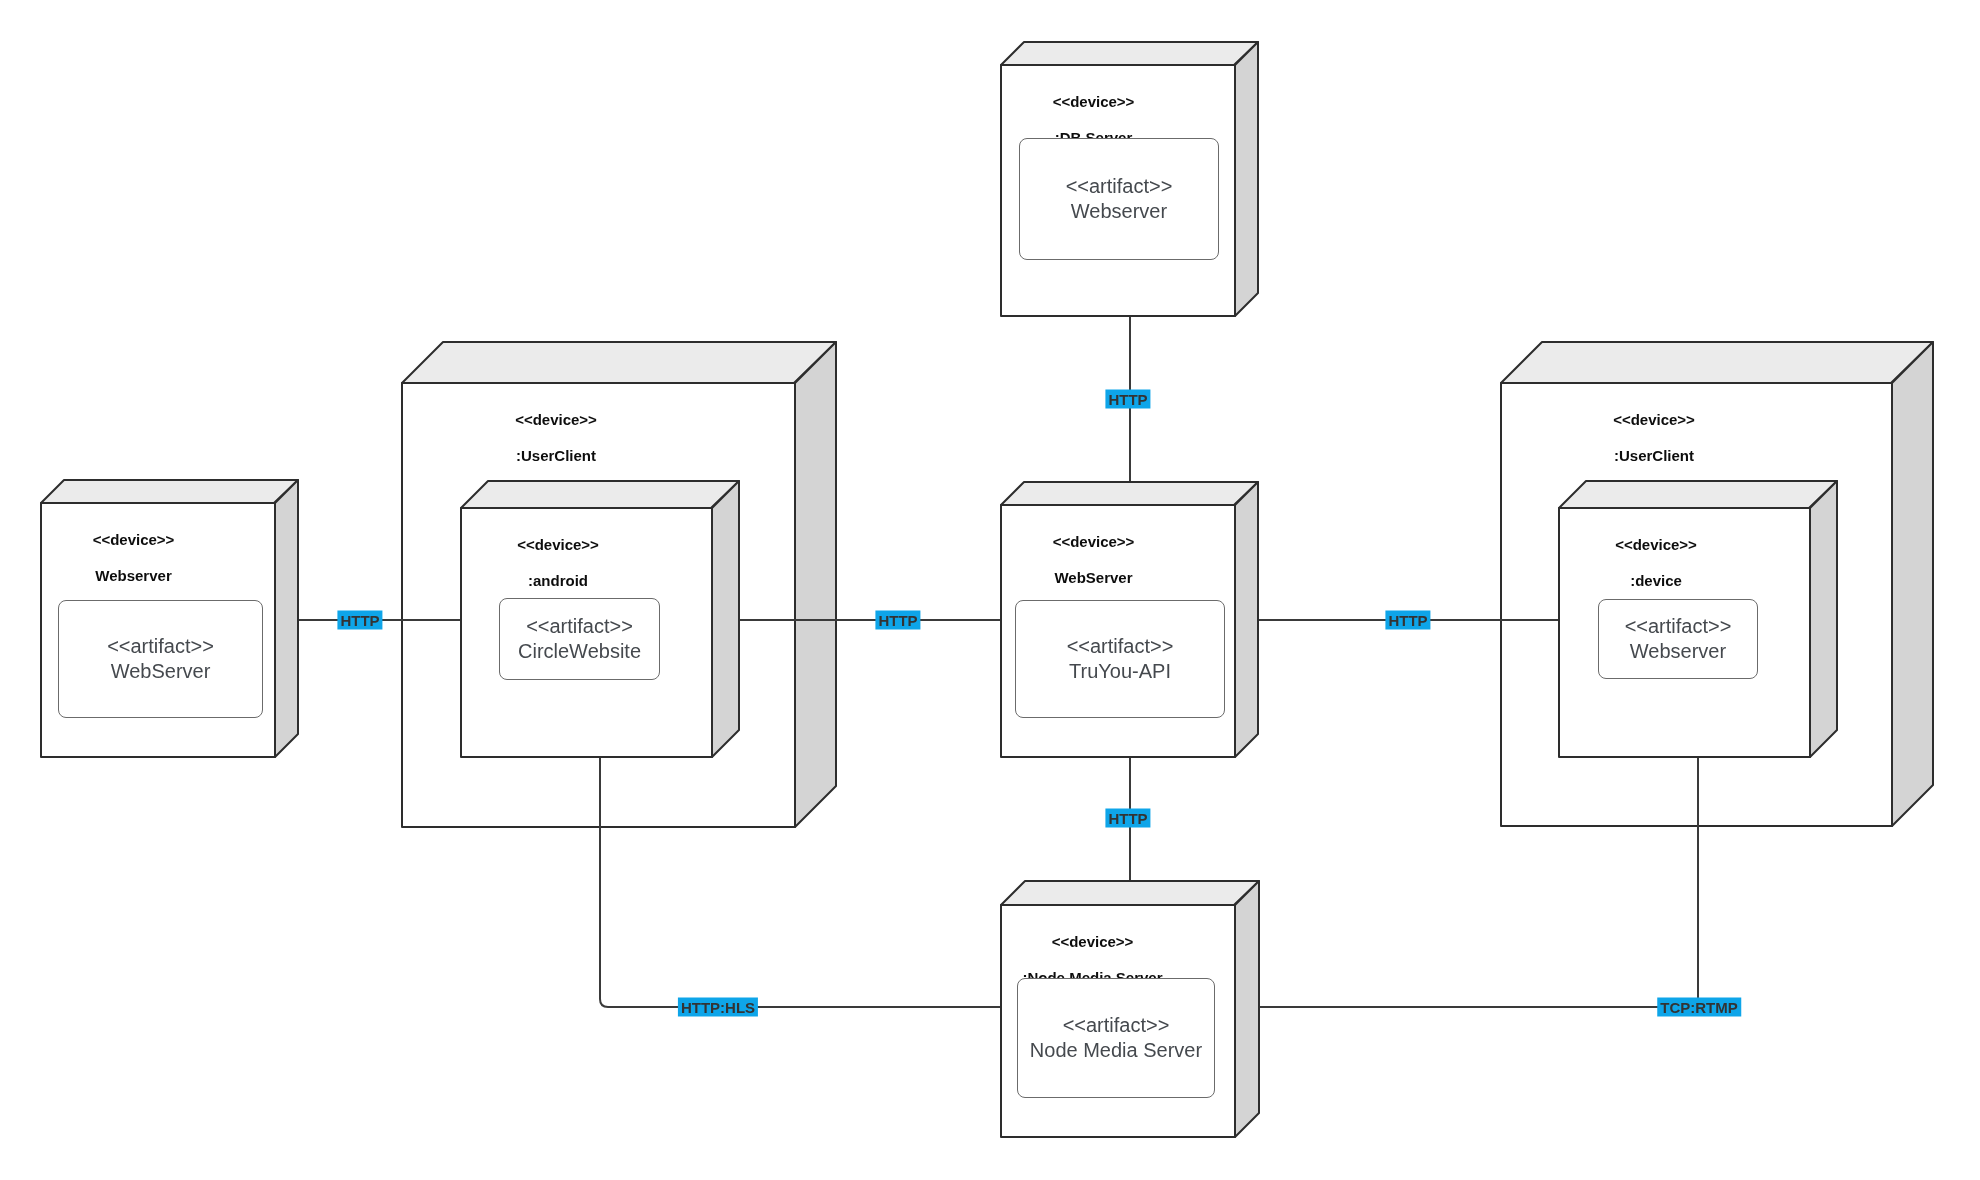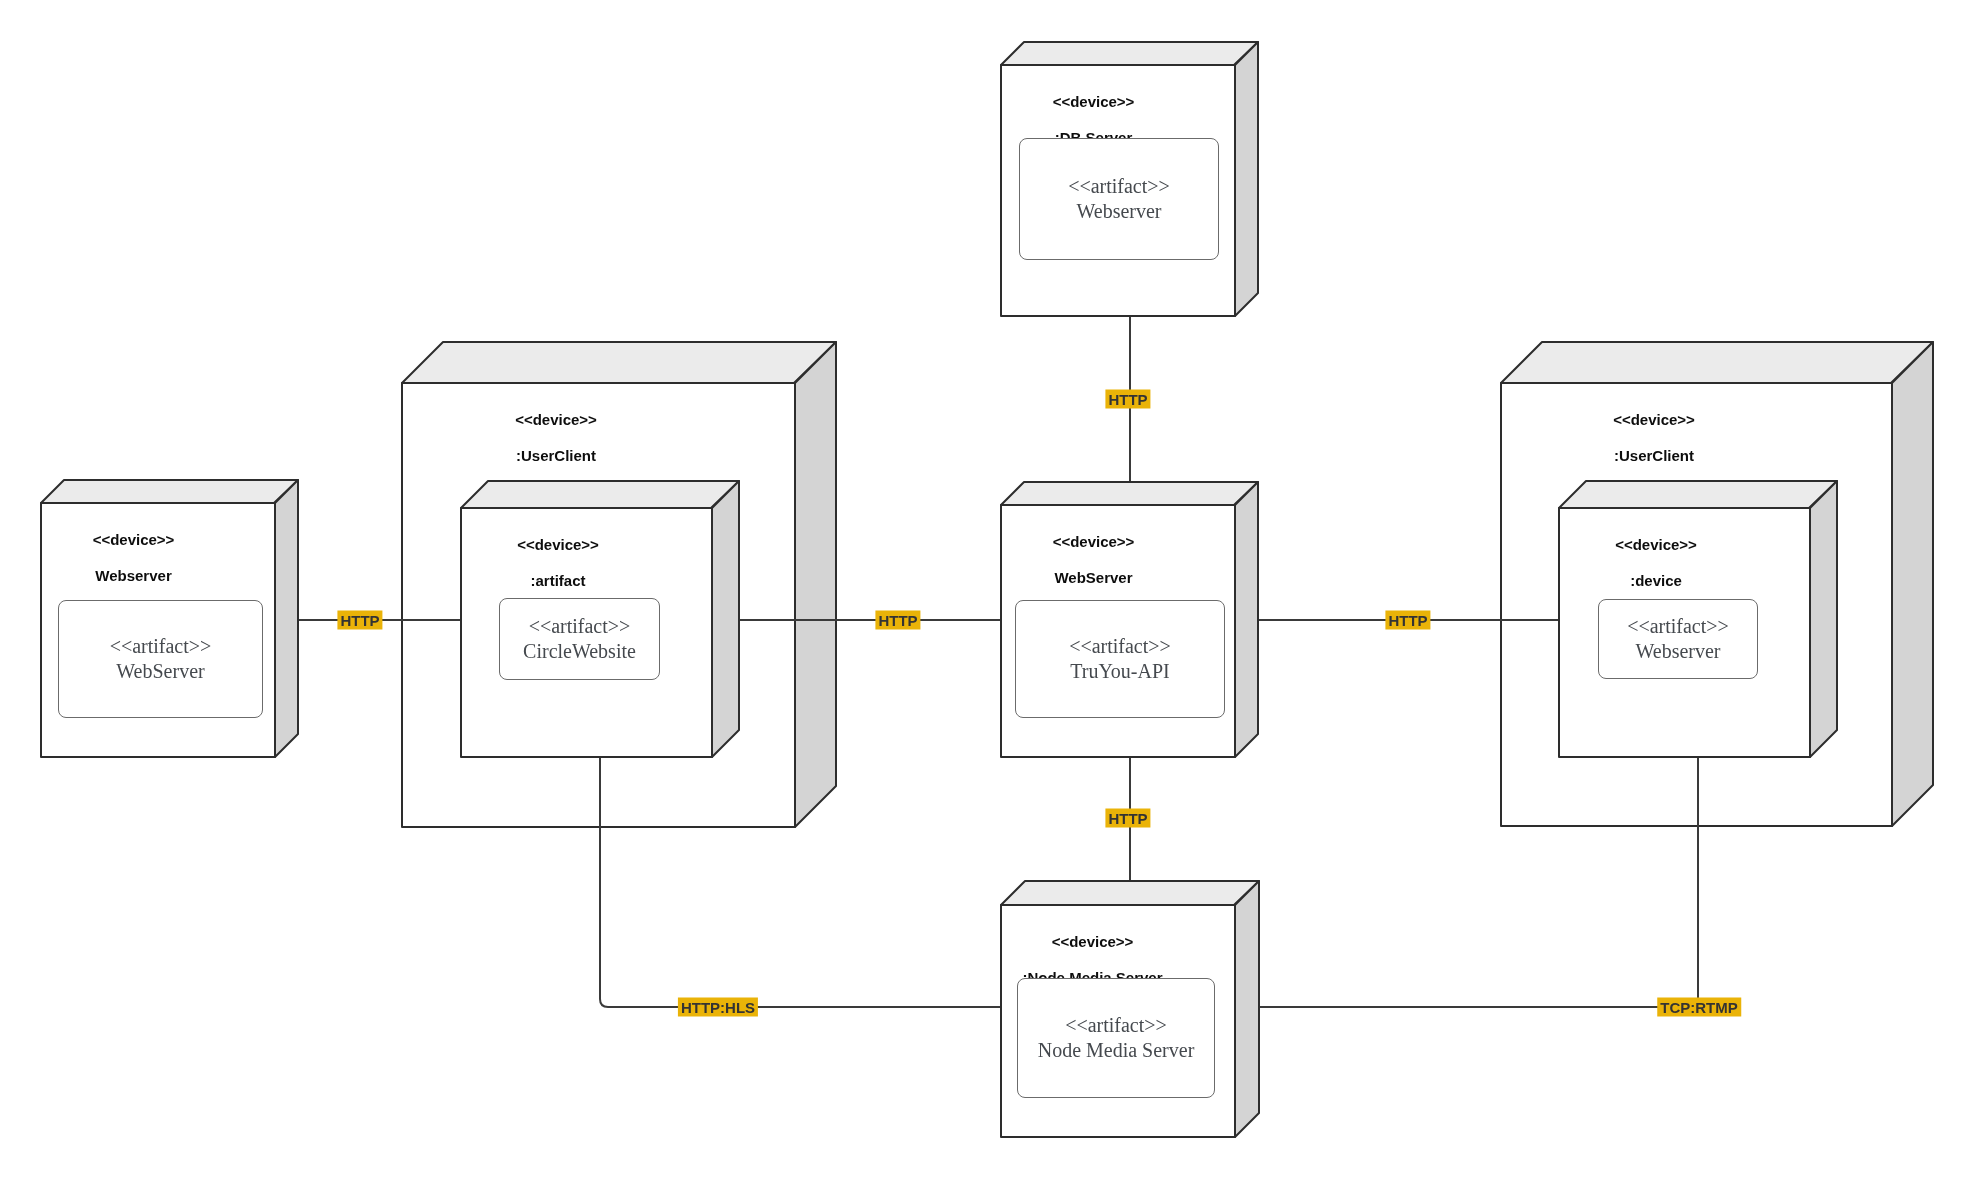--- a/index.html
+++ b/index.html
@@ -23,26 +23,25 @@
     position:absolute; left:0; text-align:center; z-index:2;
     font-weight:bold; font-size:15px; line-height:18px; color:#0d0d0d;
     white-space:pre-line;
   }
   .artifact {
     position:absolute; z-index:2; box-sizing:border-box;
     border:1.5px solid #6b6b6b; border-radius:8px; background:#ffffff;
     display:flex; flex-direction:column; align-items:center; justify-content:center;
     font-size:20px; line-height:25px; color:#45494e; text-align:center;
     padding:4px 8px;
-    font-family:Liberation Serif, serif;
   }
   
   .edge-label {
     position:absolute; z-index:6; transform:translate(-50%,-50%);
-    background:#eab308; padding:1px 3px;
+    background:#0ea5e9; padding:1px 3px;
     font-weight:bold; font-size:15px; color:#333333; white-space:nowrap;
   }
 </style>
 </head>
 <body>
 
 <div id="canvas">
 
   <svg id="edges" width="1980" height="1180" viewBox="0 0 1980 1180">
     <path d="M299,620 H460"></path>
@@ -99,21 +98,21 @@
   </div>
 
   <div class="node" style="left:460px; top:480px; width:280px; height:278px;">
       <svg class="cube" width="280" height="278" viewBox="0 0 280 278">
         <polygon class="face-top" points="1,28 28,1 279,1 251,28"></polygon>
         <polygon class="face-side" points="252,28 279,1 279,250 252,277"></polygon>
         <polygon class="face-front" points="1,28 252,28 252,277 1,277"></polygon>
       </svg>
     <div class="device-label" style="top:38px; width:196px;">
       <div>&lt;&lt;device&gt;&gt;</div>
-      <div>:artifact</div>
+      <div>:android</div>
     </div>
     <div class="artifact" style="left:39px; top:118px; width:161px; height:82px;">
       <div>&lt;&lt;artifact&gt;&gt;</div>
       <div>CircleWebsite</div>
     </div>
   </div>
 
   <div class="node" style="left:1000px; top:481px; width:259px; height:277px;">
       <svg class="cube" width="259" height="277" viewBox="0 0 259 277">
         <polygon class="face-top" points="1,24 24,1 258,1 234,24"></polygon>

